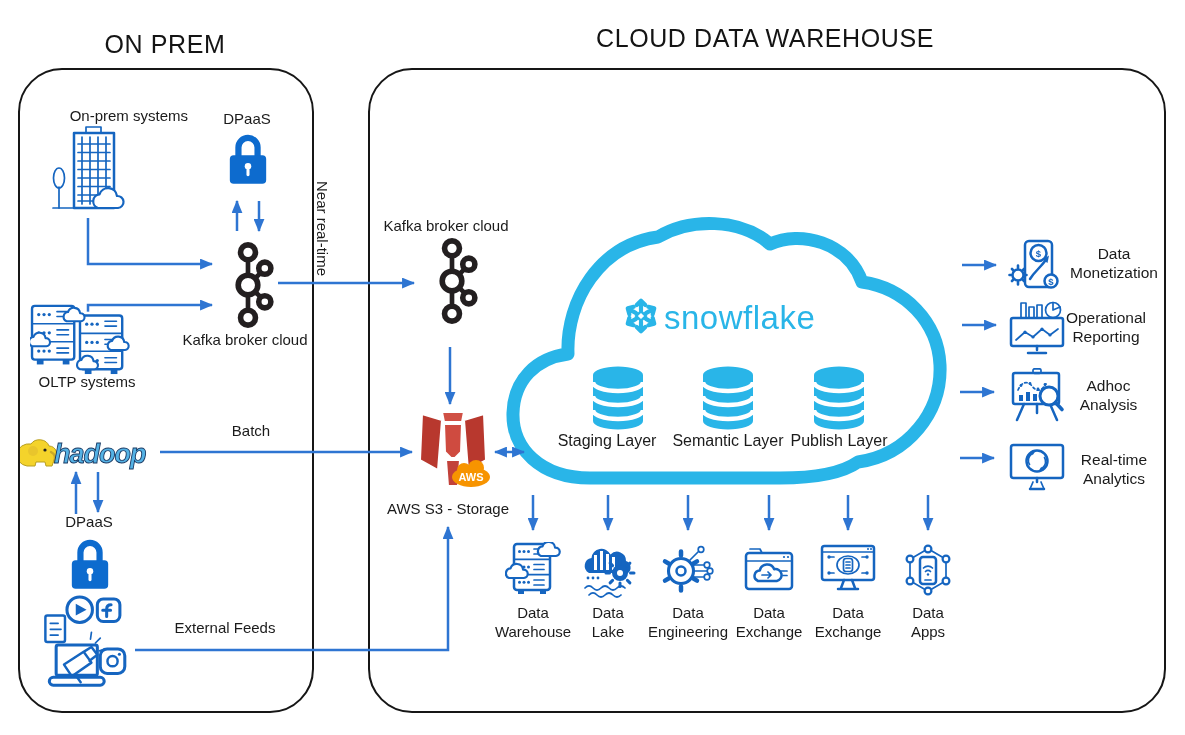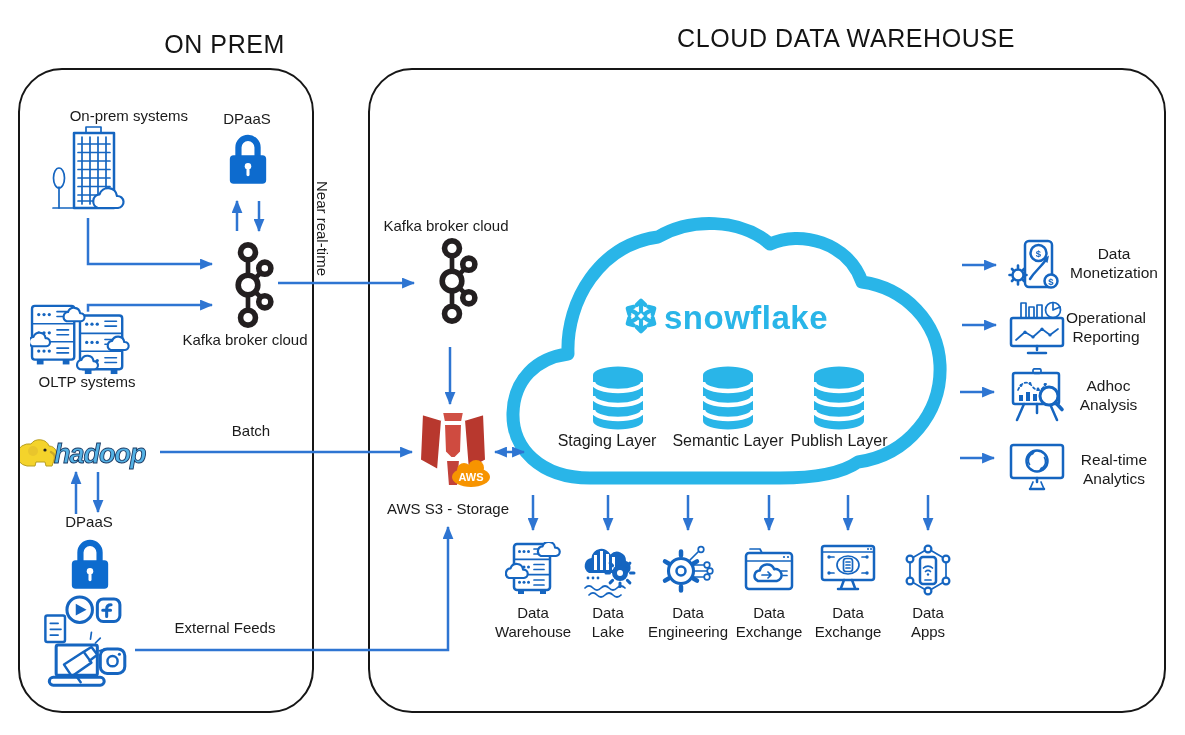--- a/index.html
+++ b/index.html
@@ -1,25 +1,25 @@
 <!DOCTYPE html>
 <html style="--icon_blue: #1565c0; --arrow_blue: #2e75d2; --lock_blue: #0d6bce; --snowflake_cyan: #29b5e8; --kafka_black: #231f20; --s3_red: #c2413a; --s3_red_dark: #b8382e; --s3_red_light: #d05045; --aws_orange: #f79400; --hadoop_yellow: #f4d32b; --border_dark: #161616; --text_dark: #1b1b1b;"><head>
 <meta charset="utf-8">
 <style>
   html,body{margin:0;padding:0;background:#fff}
   #canvas{position:relative;width:1185px;height:735px;background:#fff;overflow:hidden;
           font-family:"Liberation Sans",sans-serif;color:var(--text_dark)}
   .box{position:absolute;border:2.6px solid var(--border_dark);border-radius:44px;z-index:1}
   #overlay{position:absolute;left:0;top:0;z-index:2;pointer-events:none}
   .item{position:absolute;z-index:3}
-  .title{position:absolute;z-index:3;font-size:25px;letter-spacing:.6px;color:#141414;text-align:right;font-weight:400}
+  .title{position:absolute;z-index:3;font-size:25px;letter-spacing:.6px;color:#141414;text-align:center;font-weight:400}
   .lbl{position:absolute;z-index:3;font-size:15px;line-height:19px;color:var(--text_dark);text-align:center}
   .lbl.la{text-align:right}
   .rot{transform:rotate(90deg)}
-  .wordmark{position:absolute;z-index:3;font-size:33px;letter-spacing:.5px;color:var(--snowflake_cyan);font-weight:700}
+  .wordmark{position:absolute;z-index:3;font-size:33px;letter-spacing:.5px;color:var(--snowflake_cyan);font-weight:400}
   
   .ic{fill:none;stroke:var(--icon_blue);stroke-width:2.5;stroke-linecap:round;stroke-linejoin:round}
   .thin{stroke-width:1.7}
   .thick{stroke-width:3.1}
   .icf{fill:var(--icon_blue);stroke:none}
   .icw{fill:#fff;stroke:var(--icon_blue);stroke-width:2.2;stroke-linejoin:round}
   .kfl{stroke:var(--kafka_black);stroke-width:5;fill:none}
   .kfc{fill:#fff;stroke:var(--kafka_black);stroke-width:6}
   .lockarc{fill:none;stroke:var(--lock_blue);stroke-width:6.5;stroke-linecap:round}
   .lockfill{fill:var(--lock_blue)}

